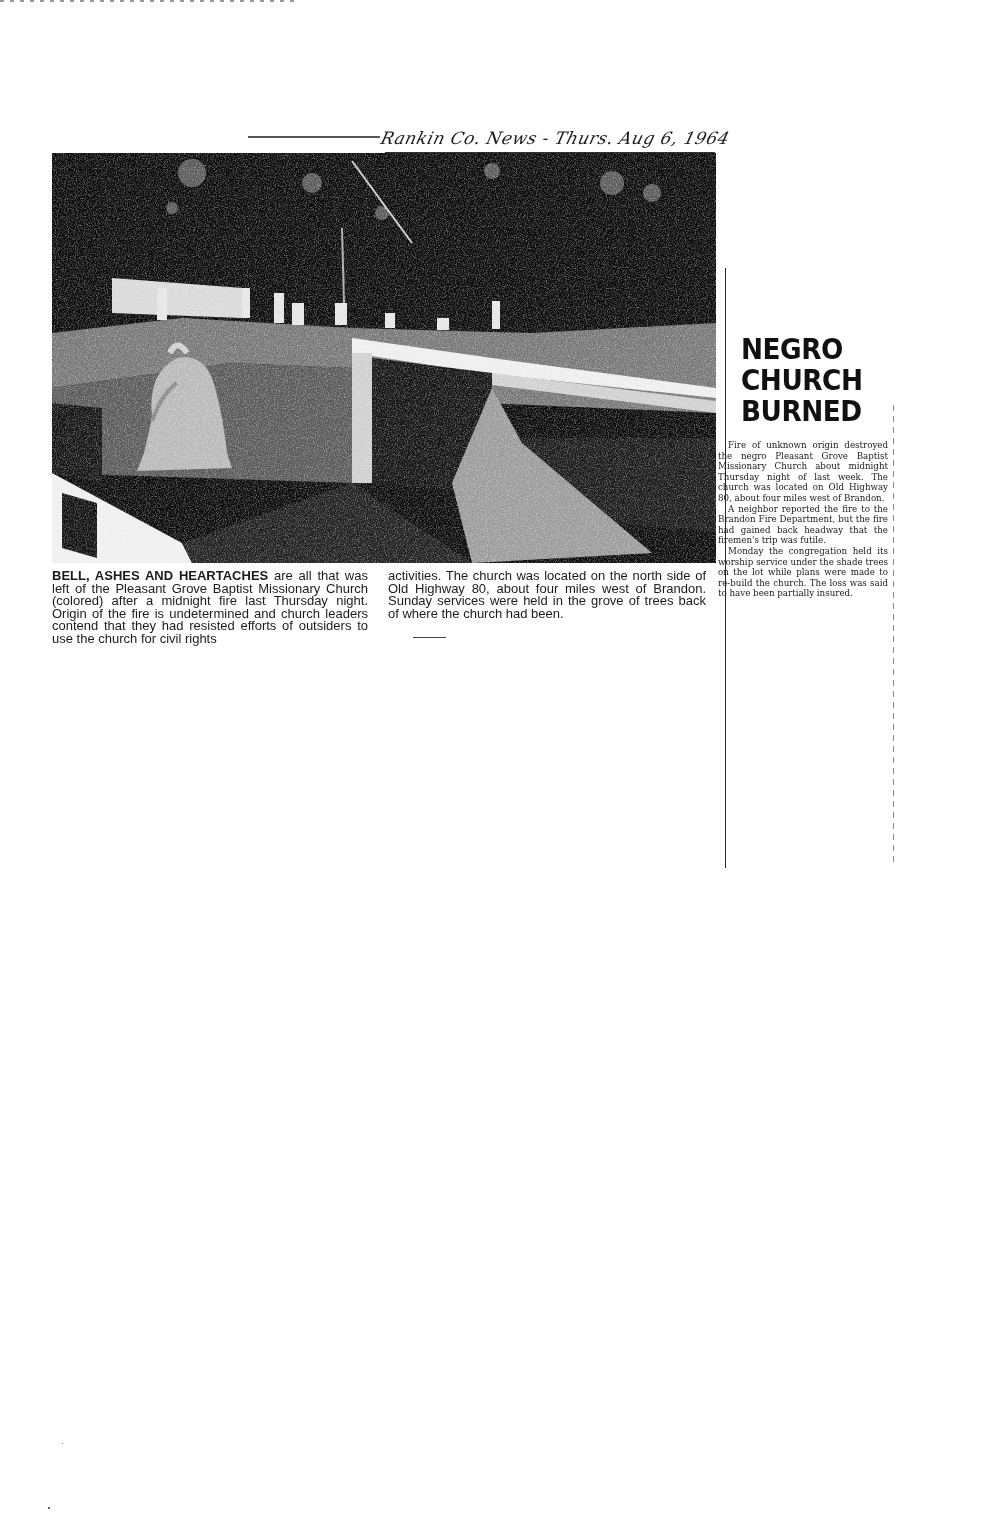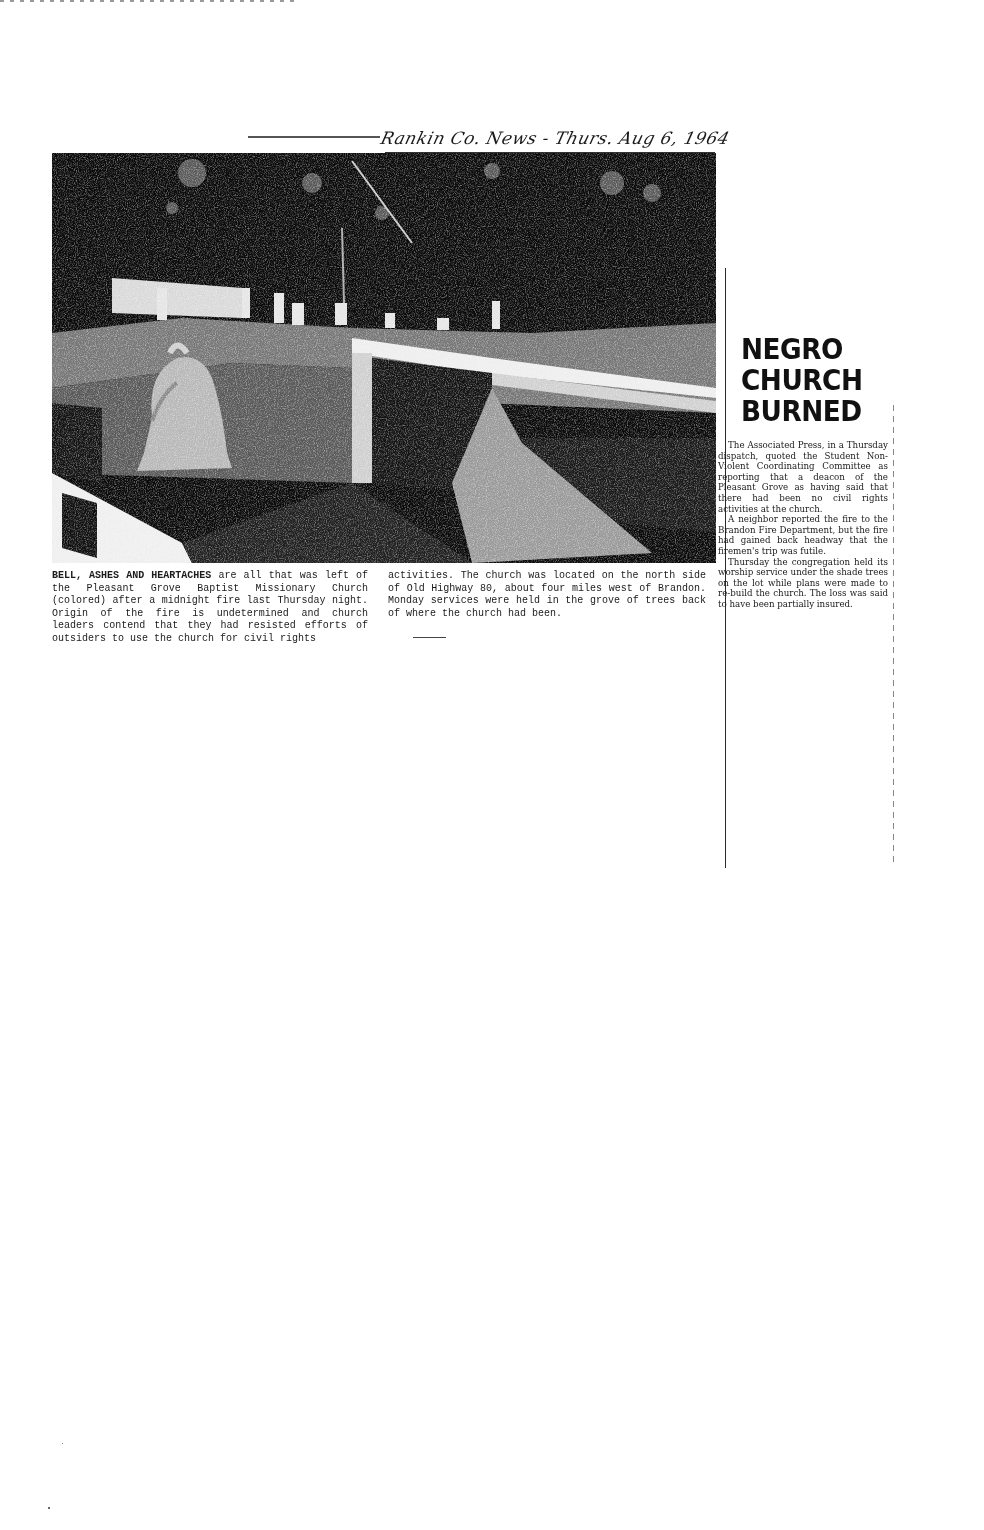--- a/index.html
+++ b/index.html
@@ -55,22 +55,22 @@
       width: 664px; height: 410px;
       background: #0c0c0c;
       overflow: hidden;
     }
     .photo svg { display: block; }
 
     
     .caption {
       position: absolute;
       top: 570px;
-      font-family: Liberation Mono, monospace;
-      font-size: 10px;
+      font-family: Liberation Sans, sans-serif;
+      font-size: 13px;
       line-height: 12.6px;
       color: #1b1b1b;
       text-align: justify;
     }
     .caption-left { left: 52px; width: 316px; }
     .caption-right { left: 388px; width: 318px; }
     .caption-lead { font-weight: bold; }
     .caption-end-rule {
       position: absolute;
       left: 413px; top: 637px;
@@ -192,32 +192,32 @@
     <line x1="300" y1="8" x2="360" y2="90" stroke="#ccc" stroke-width="2"></line>
     <line x1="290" y1="75" x2="292" y2="150" stroke="#aaa" stroke-width="2"></line>
 
     <rect x="0" y="0" width="664" height="410" fill="#fff" filter="url(#grain)" opacity="0.5"></rect>
   </svg>
 </div>
 
 <div class="caption caption-left">
   <span class="caption-lead">BELL, ASHES AND HEARTACHES</span><span> are all that was left of the Pleasant Grove Baptist Missionary Church (colored) after a midnight fire last Thursday night.  Origin of the fire is undetermined and church leaders contend that they had resisted efforts of outsiders to use the church for civil rights</span>
 </div>
-<div class="caption caption-right">activities.  The church was located on the north side of Old Highway 80, about four miles west of Brandon.  Monday services were held in the grove of trees back of where the church had been.</div>
+<div class="caption caption-right">activities.  The church was located on the north side of Old Highway 80, about four miles west of Brandon.  Sunday services were held in the grove of trees back of where the church had been.</div>
 <div class="caption-end-rule"></div>
 
 <div class="col-rule-left"></div>
 <div class="col-rule-right"></div>
 
 <div class="headline">
   <div>NEGRO</div>
   <div>CHURCH</div>
   <div>BURNED</div>
 </div>
 
 <div class="article-body">
-  <p>The Associated Press, in a Thursday dispatch, quoted the Student Non-Violent Coordinating Committee as reporting that a deacon of the Pleasant Grove as having said that there had been no civil rights activities at the church.</p>
+  <p>Fire of unknown origin destroyed the negro Pleasant Grove Baptist Missionary Church about midnight Thursday night of last week. The church was located on Old Highway 80, about four miles west of Brandon.</p>
   <p>A neighbor reported the fire to the Brandon Fire Department, but the fire had gained back headway that the firemen's trip was futile.</p>
-  <p>Thursday the congregation held its worship service under the shade trees on the lot while plans were made to re-build the church. The loss was said to have been partially insured.</p>
+  <p>Monday the congregation held its worship service under the shade trees on the lot while plans were made to re-build the church. The loss was said to have been partially insured.</p>
 </div>
 
 <div class="speck" style="left:62px; top:1443px; width:1px; height:1px;"></div>
 <div class="speck" style="left:48px; top:1507px; width:2px; height:2px; background:#666;"></div>
 
 </body></html>

